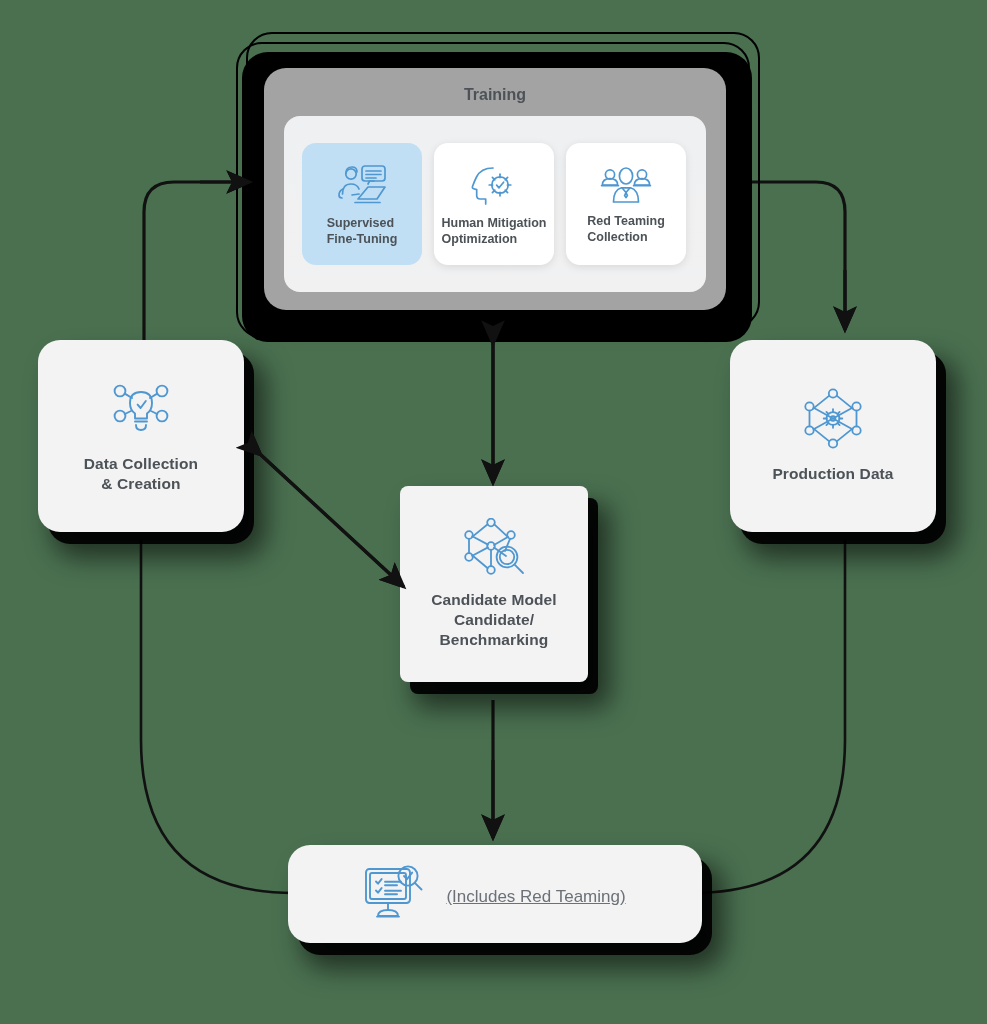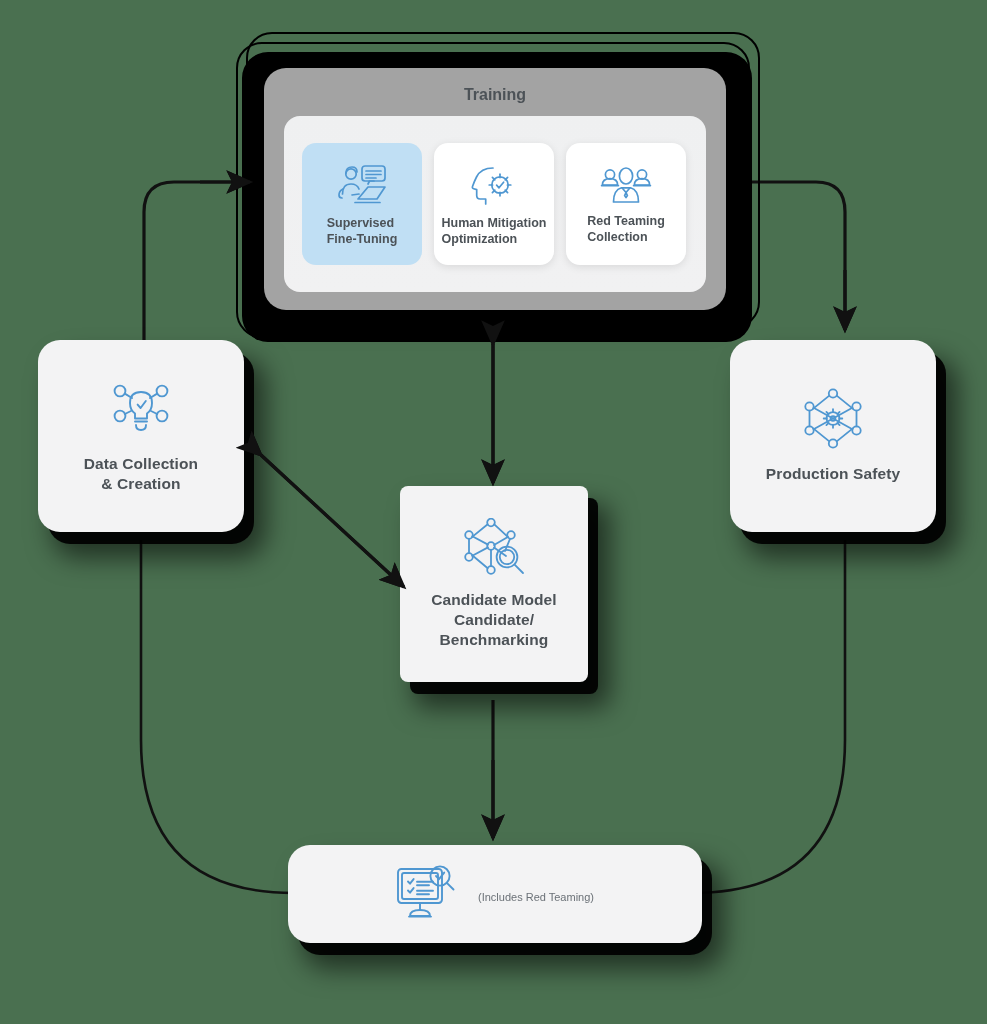--- a/index.html
+++ b/index.html
@@ -93,21 +93,21 @@
   }
 
   
   #card-data       { left: 38px;  top: 340px; width: 206px; height: 192px; padding: 0 14px; }
   #card-production { left: 730px; top: 340px; width: 206px; height: 192px; padding: 0 10px; }
   #card-candidate  { left: 400px; top: 486px; width: 188px; height: 196px; padding: 0 10px; border-radius: 8px; }
   #card-safety     { left: 288px; top: 845px; width: 414px; height: 98px;
                      flex-direction: row; justify-content: center; gap: 22px; }
   #card-safety .safety-text { text-align: left; }
   #card-safety .safety-title { color:#41474c; font-weight: bold; font-size: 17.5px; }
-  #card-safety .safety-sub  { color:#6b7177; font-size: 11px; margin-top: 6px; }
+  #card-safety .safety-sub  { color:#6b7177; font-size: 17px; margin-top: 6px; text-decoration: underline; }
 
   .card .label.spaced { margin-top: 14px; }
 
   
   #connectors { position:absolute; left:0; top:0; width:987px; height:1024px; pointer-events:none; }
   #connectors-front { position:absolute; left:0; top:0; width:987px; height:1024px; pointer-events:none; }
 
   svg .conn { fill:none; stroke:#111; stroke-width:3.2; }
   svg .conn-thin { fill:none; stroke:#111; stroke-width:2.6; }
   svg .arrowfill { fill:#111; }
@@ -271,21 +271,21 @@
           <line x1="22.7" y1="30.5" x2="25.7" y2="30.5"></line>
           <line x1="38.3" y1="30.5" x2="41.3" y2="30.5"></line>
           <line x1="25.4" y1="23.9" x2="27.5" y2="26"></line>
           <line x1="36.5" y1="35" x2="38.6" y2="37.1"></line>
           <line x1="38.6" y1="23.9" x2="36.5" y2="26"></line>
           <line x1="27.5" y1="35" x2="25.4" y2="37.1"></line>
         </g>
       </svg>
     </span>
     <div class="label spaced">
-      <span>Production Safety</span>
+      <span>Production Data</span>
     </div>
   </div>
 
   <div class="card" id="card-candidate">
     <span class="icon-wrap">
       <svg width="66" height="58" viewBox="0 0 66 58" fill="none" stroke="#4f97d1" stroke-width="1.8" stroke-linecap="round" stroke-linejoin="round">
         <circle cx="30" cy="4.5" r="3.8"></circle>
         <circle cx="30" cy="52" r="3.8"></circle>
         <circle cx="8" cy="17" r="3.8"></circle>
         <circle cx="8" cy="39" r="3.8"></circle>

